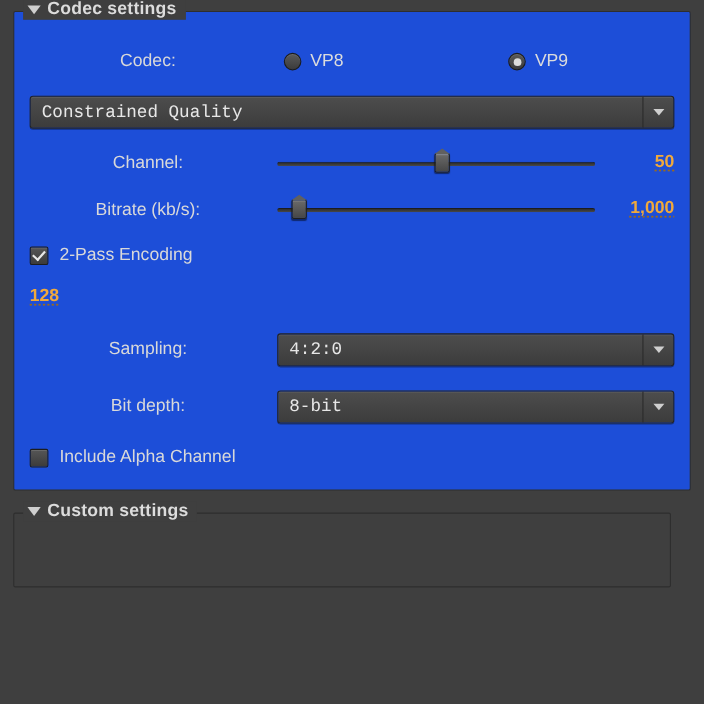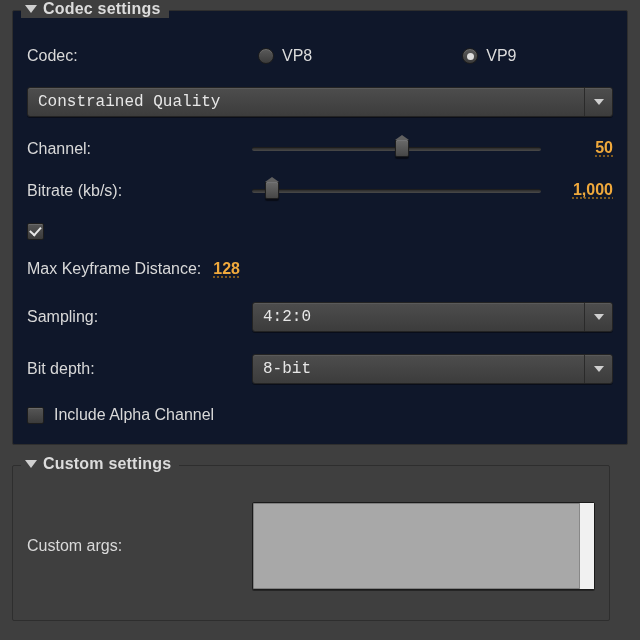--- a/index.html
+++ b/index.html
@@ -17,21 +17,21 @@
     background: #3f3f3f;
     padding: 4px 8px 0 8px;
   }
   
   .group {
     position: relative;
     border: 1px solid #2e2e2e;
     border-radius: 2px;
     margin: 6px 4px 16px 4px;
     padding: 26px 14px 14px 14px;
-    background: #0f172a;
+    background: #1d4ed8;
   }
   .group-legend {
     position: absolute;
     top: -11px;
     left: 8px;
     background: #3f3f3f;
     padding: 0 8px 0 4px;
     color: #dcdcdc;
     font-size: 16px;
     font-weight: 600;
@@ -49,21 +49,21 @@
     margin-right: 2px;
   }
   
   .row {
     display: flex;
     align-items: center;
     margin: 10px 0 22px 0;
   }
   .label-col {
     width: 225px;
-    text-align: left;
+    text-align: center;
     padding-right: 10px;
     color: #d9d9d9;
   }
   .control-col {
     flex: 1;
     display: flex;
     align-items: center;
     gap: 20px;
   }
   
@@ -287,24 +287,24 @@
             <div class="track"></div>
             <div class="thumb" style="left:7%"></div>
           </div>
           <span class="num-value">1,000</span>
         </div>
       </div>
     </div>
 
     <div class="check-row" style="margin-left:0;">
       <div class="checkbox checked"></div>
+      <span class="clabel">2-Pass Encoding</span>
     </div>
 
     <div class="inline-row">
-      <span class="ilabel">Max Keyframe Distance:</span>
       <span class="num-value">128</span>
     </div>
 
     <div class="row">
       <div class="label-col">Sampling:</div>
       <div class="control-col">
         <div class="dropdown">
           <span class="dd-text">4:2:0</span>
           <div class="dd-arrow-box">
             <span class="dd-arrow"></span>
@@ -329,23 +329,15 @@
       <div class="checkbox"></div>
       <span class="clabel">Include Alpha Channel</span>
     </div>
   </div>
 
   <div class="group2">
     <div class="group-legend">
       <span class="disclosure"></span>
       <span>Custom settings</span>
     </div>
-    <div class="row" style="margin:0;">
-      <div class="label-col">Custom args:</div>
-      <div class="control-col">
-        <div class="textarea">
-          <div class="scrollbar"></div>
-        </div>
-      </div>
-    </div>
   </div>
 
 </div>
 
 </body></html>

